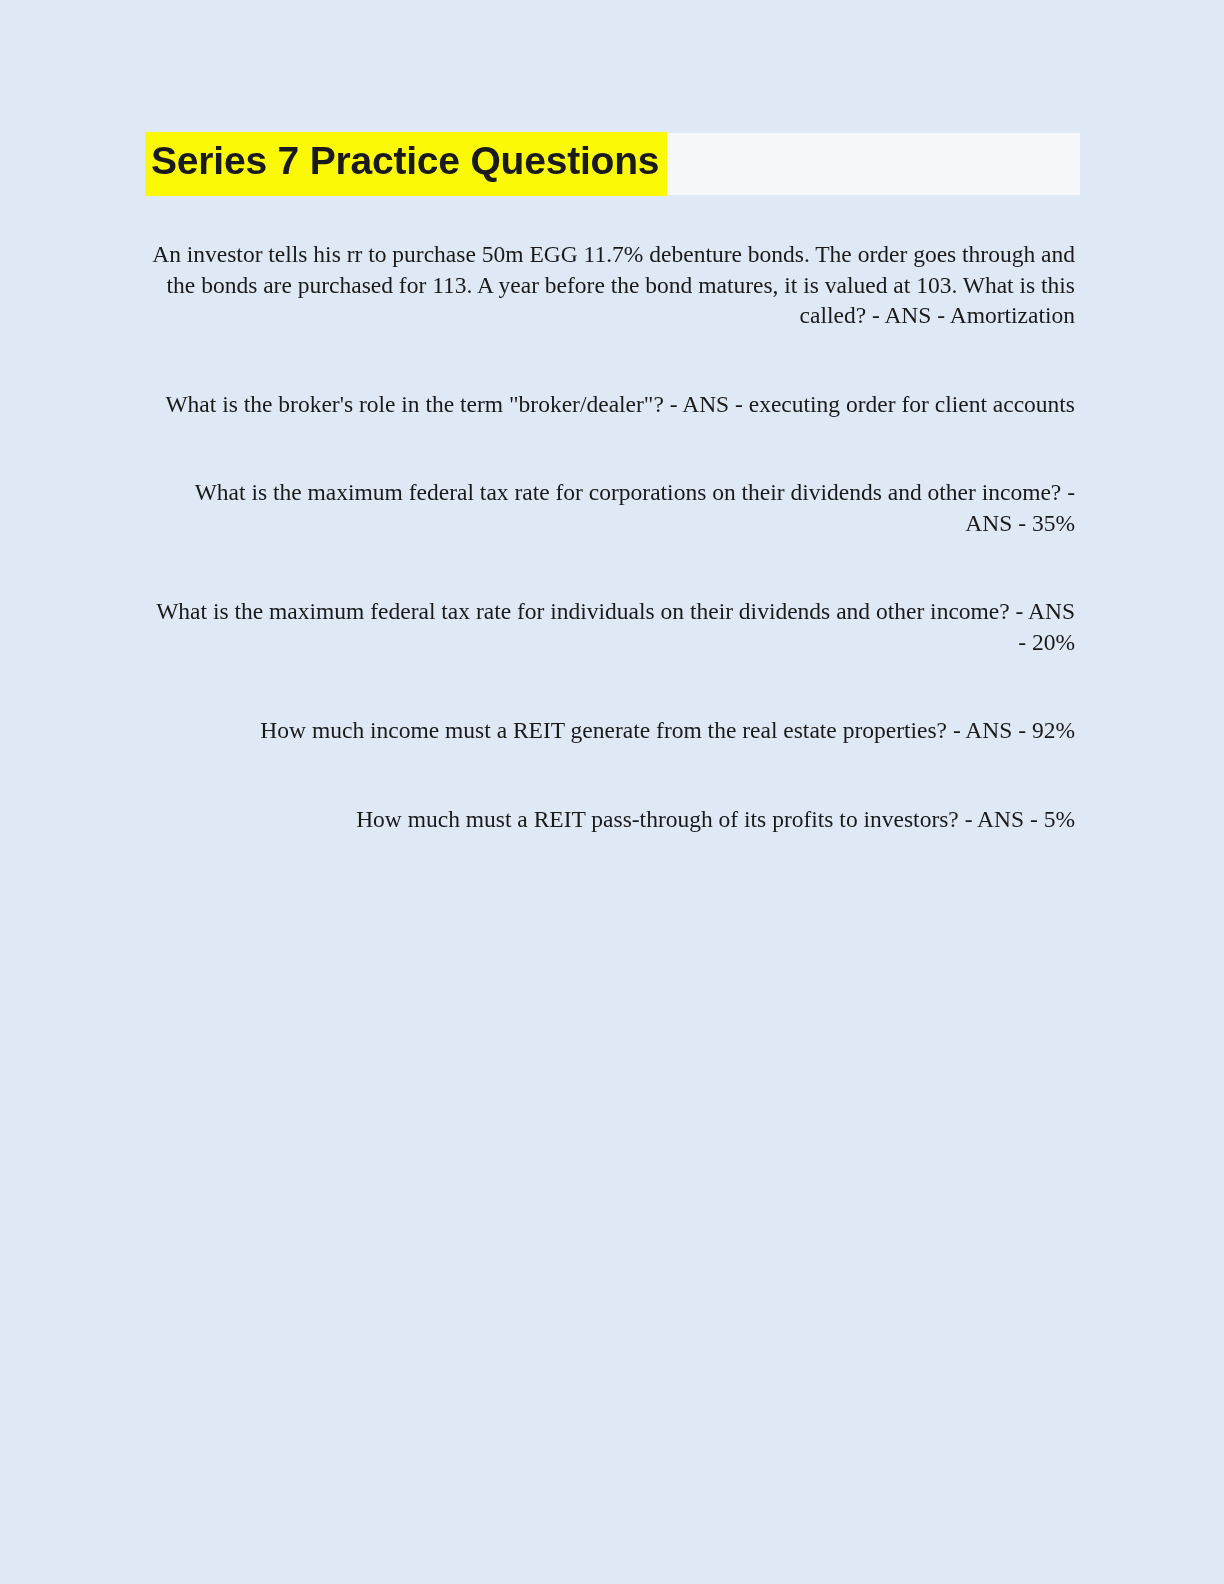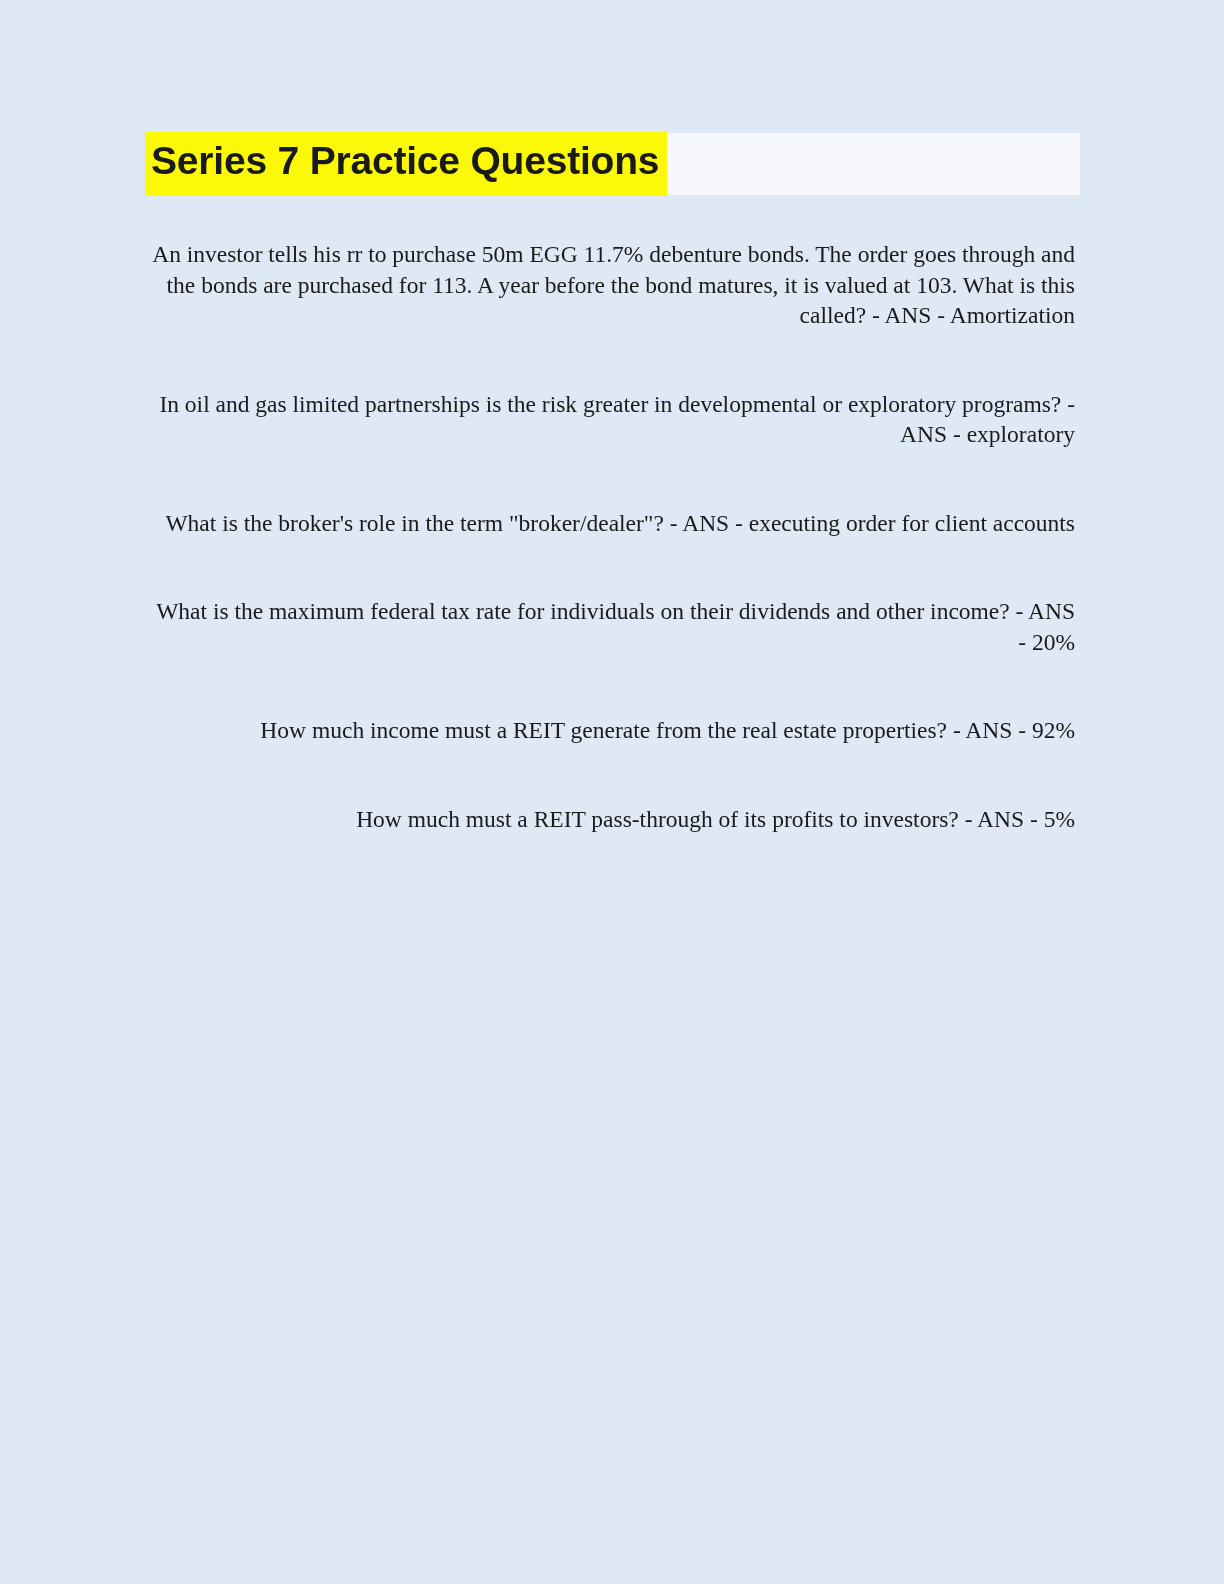--- a/index.html
+++ b/index.html
@@ -56,20 +56,20 @@
 <body>
 
 <div class="page">
 
   <div class="title-bar">
     <h1 class="title">Series 7 Practice Questions</h1>
   </div>
 
   <div class="qa-list">
     <p class="qa-item">An investor tells his rr to purchase 50m EGG 11.7% debenture bonds. The order goes through and the bonds are purchased for 113. A year before the bond matures, it is valued at 103. What is this called? - ANS - Amortization</p>
-    <p class="qa-item">In oil and gas limited partnerships is the risk greater in developmental or exploratory programs? - ANS - exploratory</p>
     <p class="qa-item">What is the broker's role in the term "broker/dealer"? - ANS - executing order for client accounts</p>
+    <p class="qa-item">What is the maximum federal tax rate for corporations on their dividends and other income? - ANS - 35%</p>
     <p class="qa-item">What is the maximum federal tax rate for individuals on their dividends and other income? - ANS - 20%</p>
     <p class="qa-item">How much income must a REIT generate from the real estate properties? - ANS - 92%</p>
     <p class="qa-item">How much must a REIT pass-through of its profits to investors? - ANS - 5%</p>
   </div>
 
 </div>
 
 </body></html>

